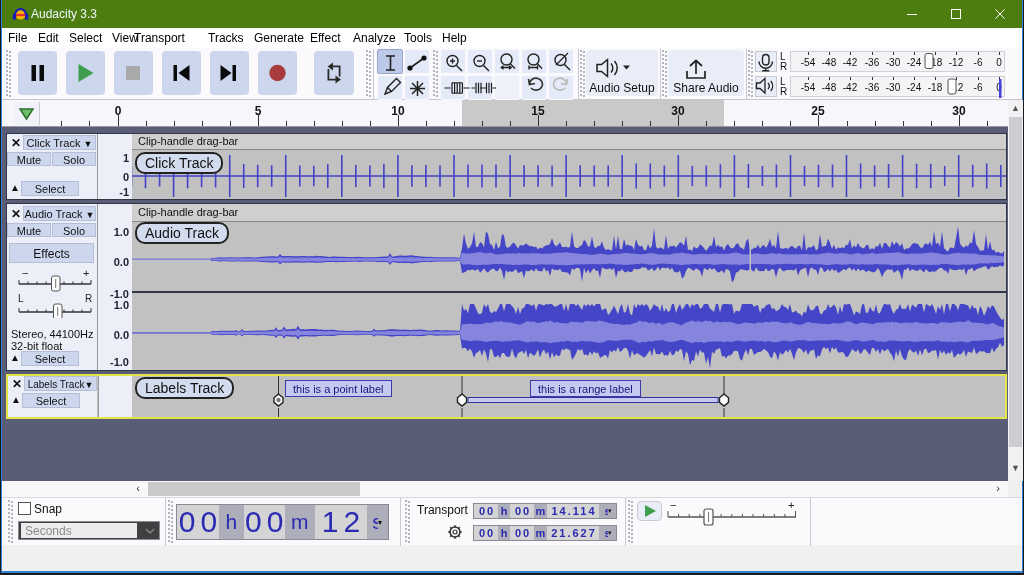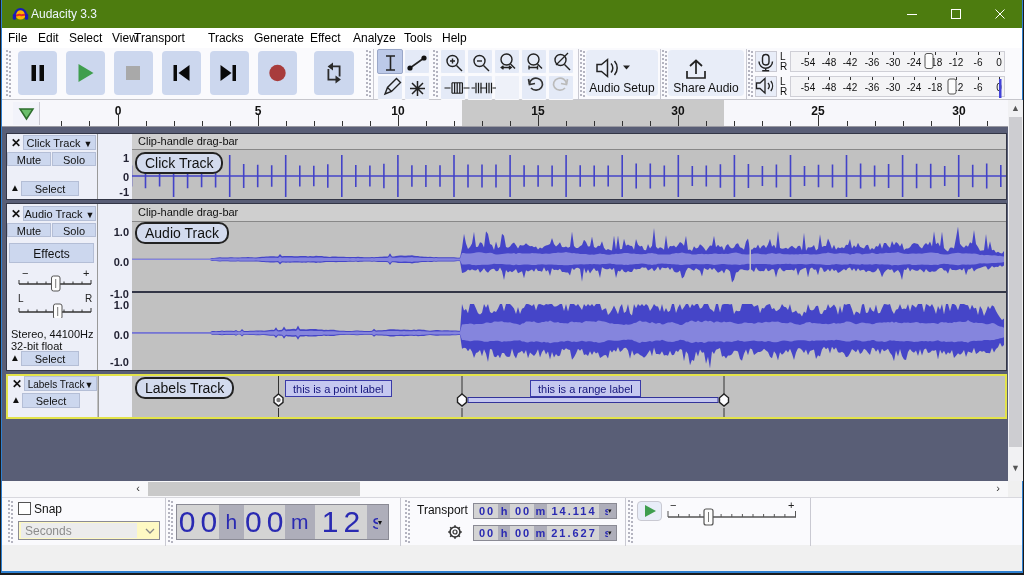--- a/index.html
+++ b/index.html
@@ -450,21 +450,21 @@
     <div class="abs" style="left:128px;top:0;width:16px;height:16px;text-align:center;font-size:11px;color:#333;line-height:15px">‹</div>
     <div class="abs" style="left:146px;top:1px;width:212px;height:14px;background:#c9c9c9"></div>
     <div class="abs" style="left:988px;top:0;width:16px;height:16px;text-align:center;font-size:11px;color:#333;line-height:15px">›</div>
   </div>
 
   <div id="bb">
       <div class="abs" style="left:-2px;top:0;width:1026px;height:48px">
     <div class="bgrip" style="left:8px"></div>
     <div class="abs" style="left:18px;top:4px;width:13px;height:13px;border:1px solid #555;background:#fff"></div>
     <div class="abs" style="left:34px;top:4px;font-size:12px;color:#111">Snap</div>
-    <div class="abs" style="left:18px;top:23px;width:142px;height:19px;border:1px solid #8a8a94;background:#fef9c3">
+    <div class="abs" style="left:18px;top:23px;width:142px;height:19px;border:1px solid #8a8a94;background:#404040">
       <div class="abs" style="left:2px;top:1px;right:22px;bottom:1px;background:#ececec"></div>
       <div class="abs" style="left:6px;top:2px;font-size:12px;color:#8c8c8c">Seconds</div>
       <svg class="abs" style="right:4px;top:6px" width="10" height="7">
             <path d="M1 1 l4 4 4-4" stroke="#888" fill="none" stroke-width="1.3"></path>
           </svg>
     </div>
     <div class="bsep" style="left:165px"></div>
         <div class="bgrip" style="left:168px"></div>
 
     <div class="tfield" style="left:176px;top:6px;width:213px;height:36px">

